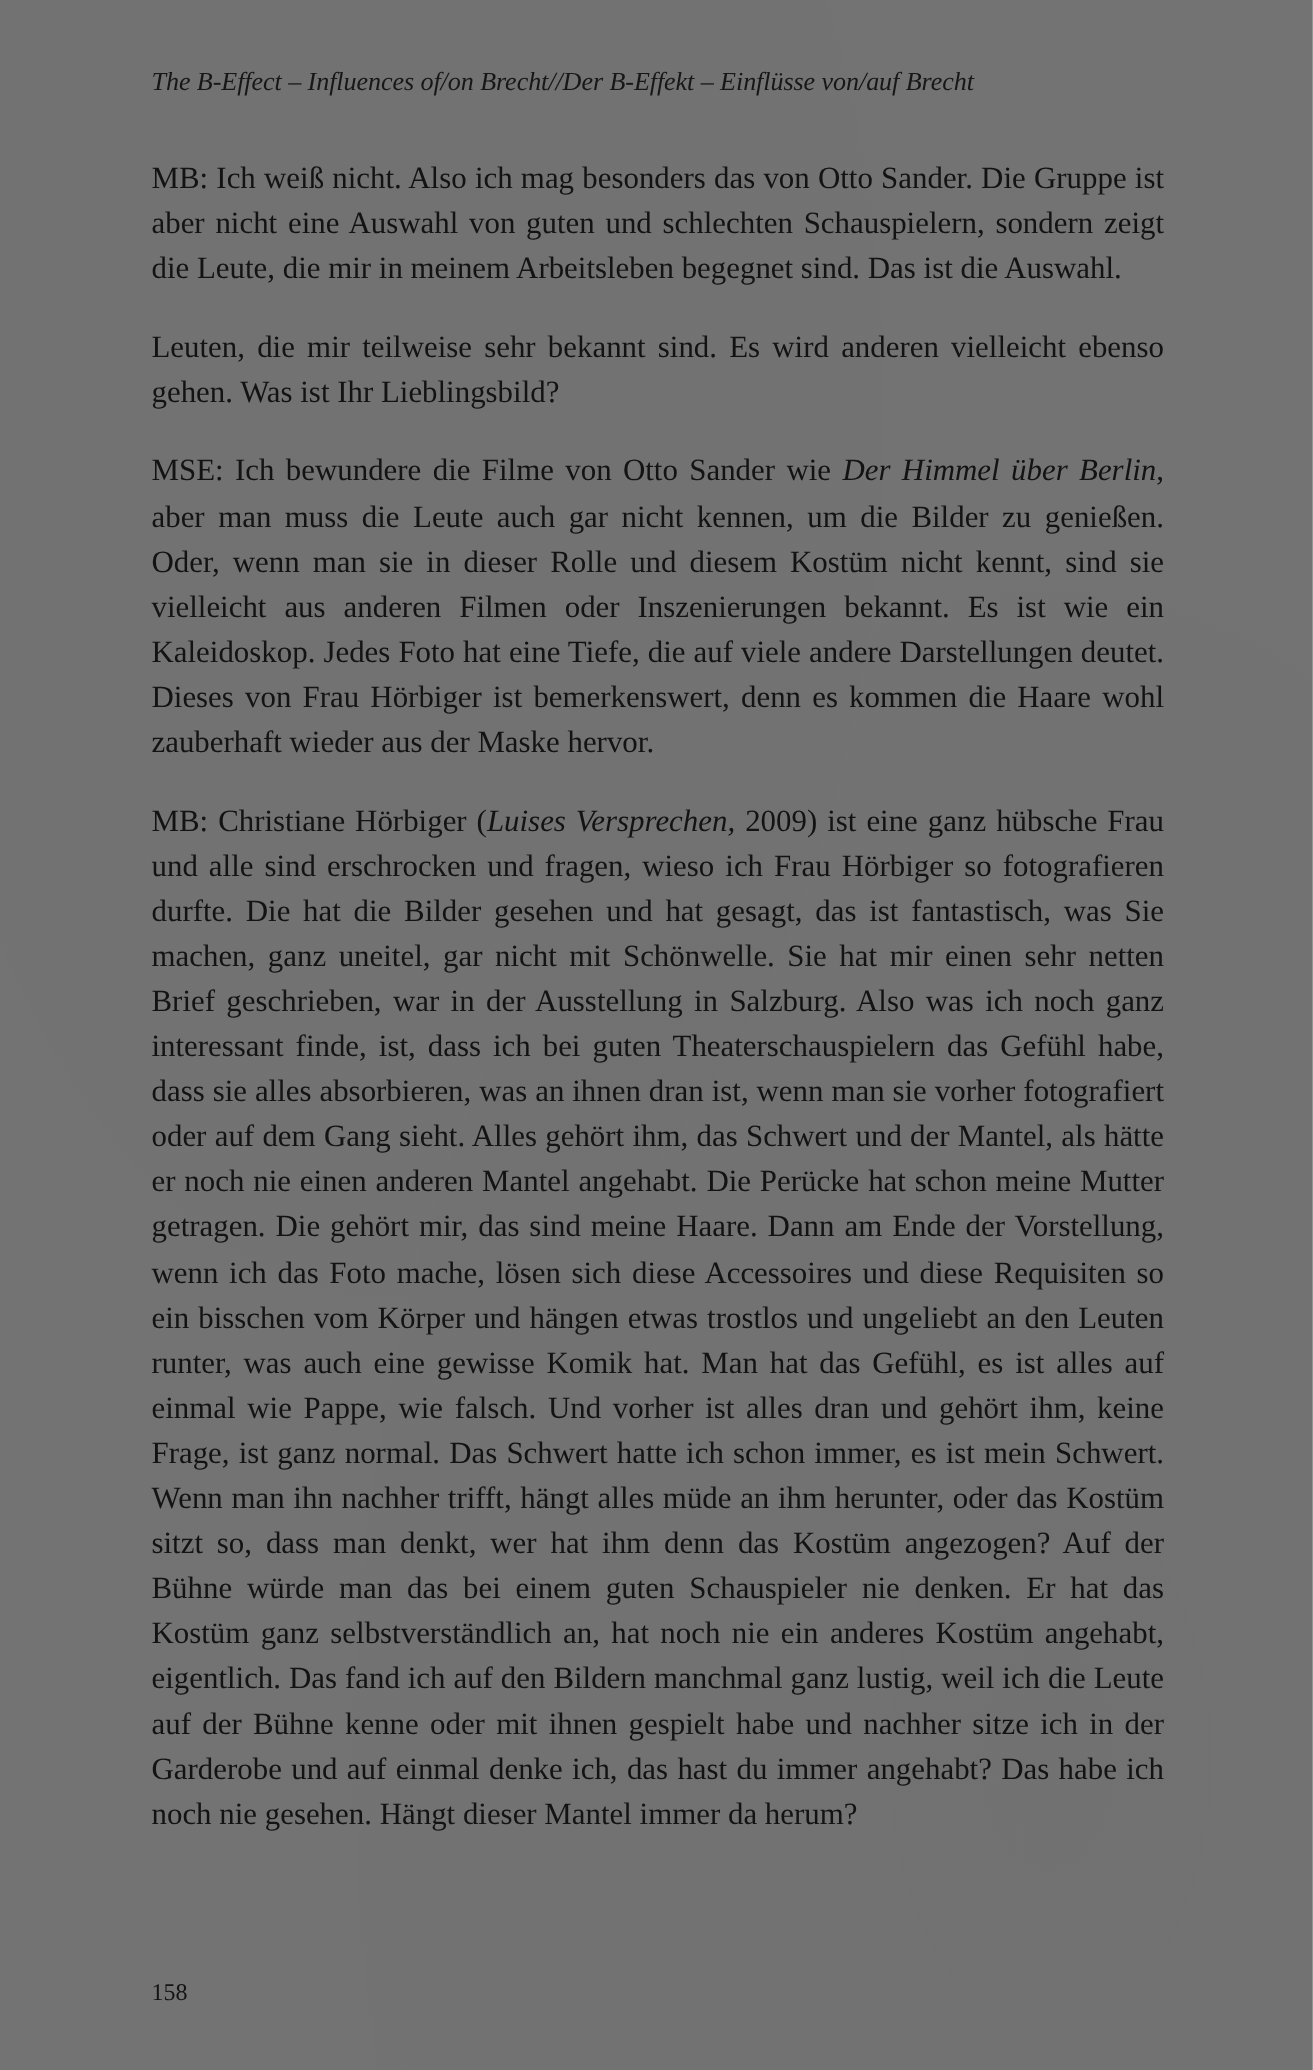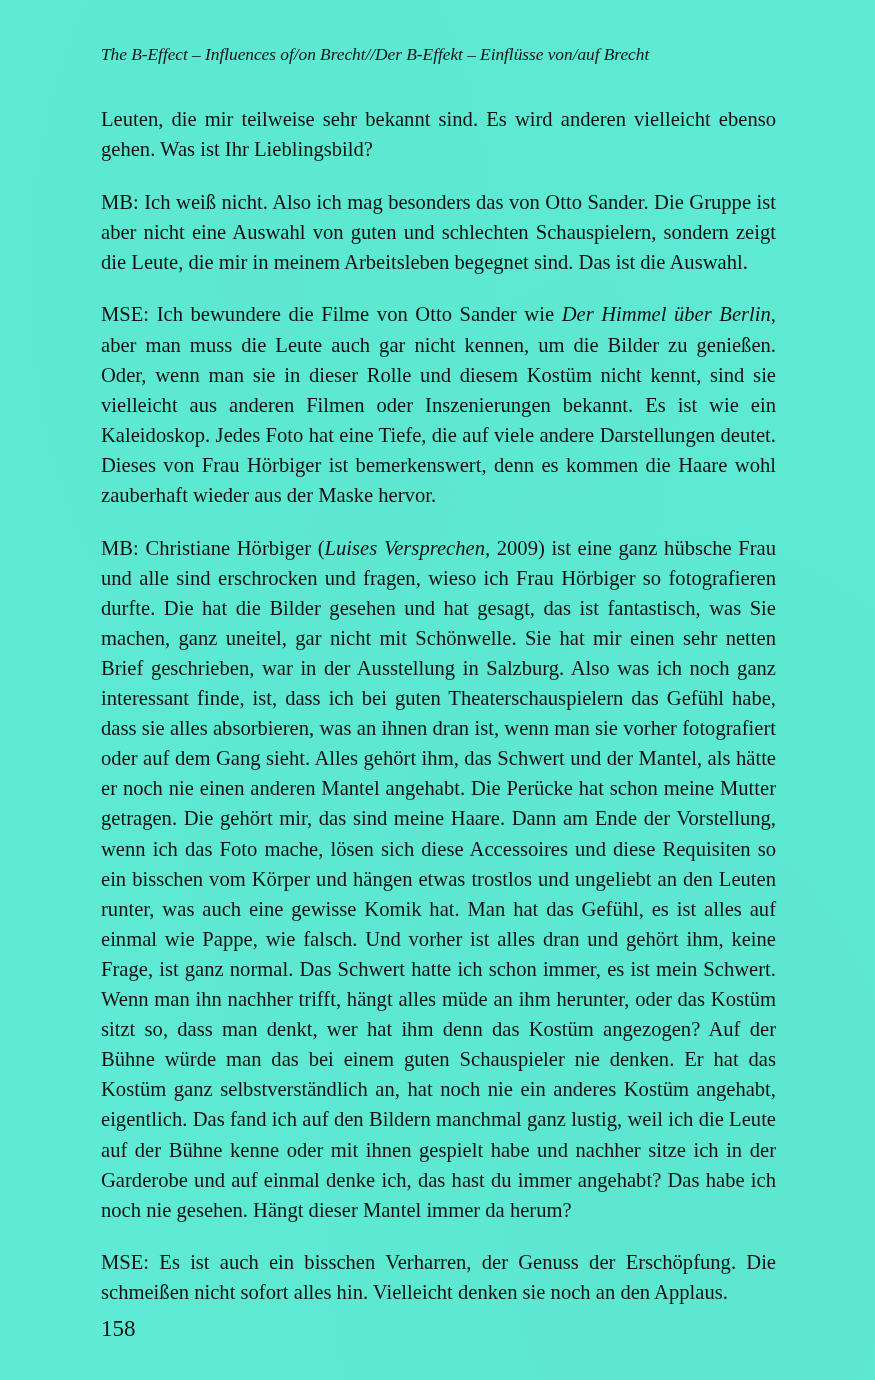--- a/index.html
+++ b/index.html
@@ -12,21 +12,21 @@
     background: #fefefe;
     font-family: "Liberation Serif", "DejaVu Serif", serif;
     color: #141414;
     overflow: hidden;
   }
 
   .page {
     position: relative;
     width: 875px;
     height: 1380px;
-    background: #5eead4;
+    background: #737373;
     box-sizing: border-box;
   }
 
   
   .page::before {
     content: "";
     position: absolute;
     inset: 0;
     background:
       radial-gradient(ellipse at 30% 20%, rgba(0,0,0,0.012), rgba(0,0,0,0) 60%),
@@ -70,35 +70,34 @@
 
   p.para i {
     font-style: italic;
     margin-top: 28px;
   }
 
   .folio {
     position: absolute;
     left: 101px;
     top: 1317px;
-    font-size: 23px;
+    font-size: 16px;
     line-height: 24px;
     color: #141414;
   }
 </style>
 </head>
 <body>
 
 <div class="page">
 
   <div class="running-head">The B-Effect – Influences of/on Brecht//Der B-Effekt – Einflüsse von/auf  Brecht</div>
 
   <div class="body-block">
+      <p class="para"><span>MB: Ich weiß nicht. Also ich mag besonders das von Otto Sander. Die Gruppe ist aber nicht eine Auswahl von guten und schlechten Schauspielern, sondern zeigt die Leute, die mir in meinem Arbeitsleben begegnet sind. Das ist die Auswahl.</span></p>
       <p class="para"><span>Leuten, die mir teilweise sehr bekannt sind. Es wird anderen vielleicht ebenso gehen. Was ist Ihr Lieblingsbild?</span></p>
-      <p class="para"><span>MB: Ich weiß nicht. Also ich mag besonders das von Otto Sander. Die Gruppe ist aber nicht eine Auswahl von guten und schlechten Schauspielern, sondern zeigt die Leute, die mir in meinem Arbeitsleben begegnet sind. Das ist die Auswahl.</span></p>
       <p class="para"><span>MSE: Ich bewundere die Filme von Otto Sander wie </span><i>Der Himmel über Berlin</i><span>, aber man muss die Leute auch gar nicht kennen, um die Bilder zu genießen. Oder, wenn man sie in dieser Rolle und diesem Kostüm nicht kennt, sind sie vielleicht aus anderen Filmen oder Inszenierungen bekannt. Es ist wie ein Kaleidoskop. Jedes Foto hat eine Tiefe, die auf viele andere Darstellungen deutet. Dieses von Frau Hörbiger ist bemerkenswert, denn es kommen die Haare wohl zauberhaft wieder aus der Maske hervor.</span></p>
       <p class="para"><span>MB: Christiane Hörbiger (</span><i>Luises Versprechen,</i><span> 2009) ist eine ganz hübsche Frau und alle sind erschrocken und fragen, wieso ich Frau Hörbiger so fotografieren durfte. Die hat die Bilder gesehen und hat gesagt, das ist fantastisch, was Sie machen, ganz uneitel, gar nicht mit Schönwelle. Sie hat mir einen sehr netten Brief geschrieben, war in der Ausstellung in Salzburg. Also was ich noch ganz interessant finde, ist, dass ich bei guten Theaterschauspielern das Gefühl habe, dass sie alles absorbieren, was an ihnen dran ist, wenn man sie vorher fotografiert oder auf dem Gang sieht. Alles gehört ihm, das Schwert und der Mantel, als hätte er noch nie einen anderen Mantel angehabt. Die Perücke hat schon meine Mutter getragen. Die gehört mir, das sind meine Haare. Dann am Ende der Vorstellung, wenn ich das Foto mache, lösen sich diese Accessoires und diese Requisiten so ein bisschen vom Körper und hängen etwas trostlos und ungeliebt an den Leuten runter, was auch eine gewisse Komik hat. Man hat das Gefühl, es ist alles auf einmal wie Pappe, wie falsch. Und vorher ist alles dran und gehört ihm, keine Frage, ist ganz normal. Das Schwert hatte ich schon immer, es ist mein Schwert. Wenn man ihn nachher trifft, hängt alles müde an ihm herunter, oder das Kostüm sitzt so, dass man denkt, wer hat ihm denn das Kostüm angezogen? Auf der Bühne würde man das bei einem guten Schauspieler nie denken. Er hat das Kostüm ganz selbstverständlich an, hat noch nie ein anderes Kostüm angehabt, eigentlich. Das fand ich auf den Bildern manchmal ganz lustig, weil ich die Leute auf der Bühne kenne oder mit ihnen gespielt habe und nachher sitze ich in der Garderobe und auf einmal denke ich, das hast du immer angehabt? Das habe ich noch nie gesehen. Hängt dieser Mantel immer da herum?</span></p>
-      <p class="para"><span>MSE: Es ist auch ein bisschen Verharren, der Genuss der Erschöpfung. Die schmeißen nicht sofort alles hin. Vielleicht denken sie noch an den Applaus.</span></p>
     </div>
 
   <div class="folio">158</div>
 
 </div>
 
 </body></html>

